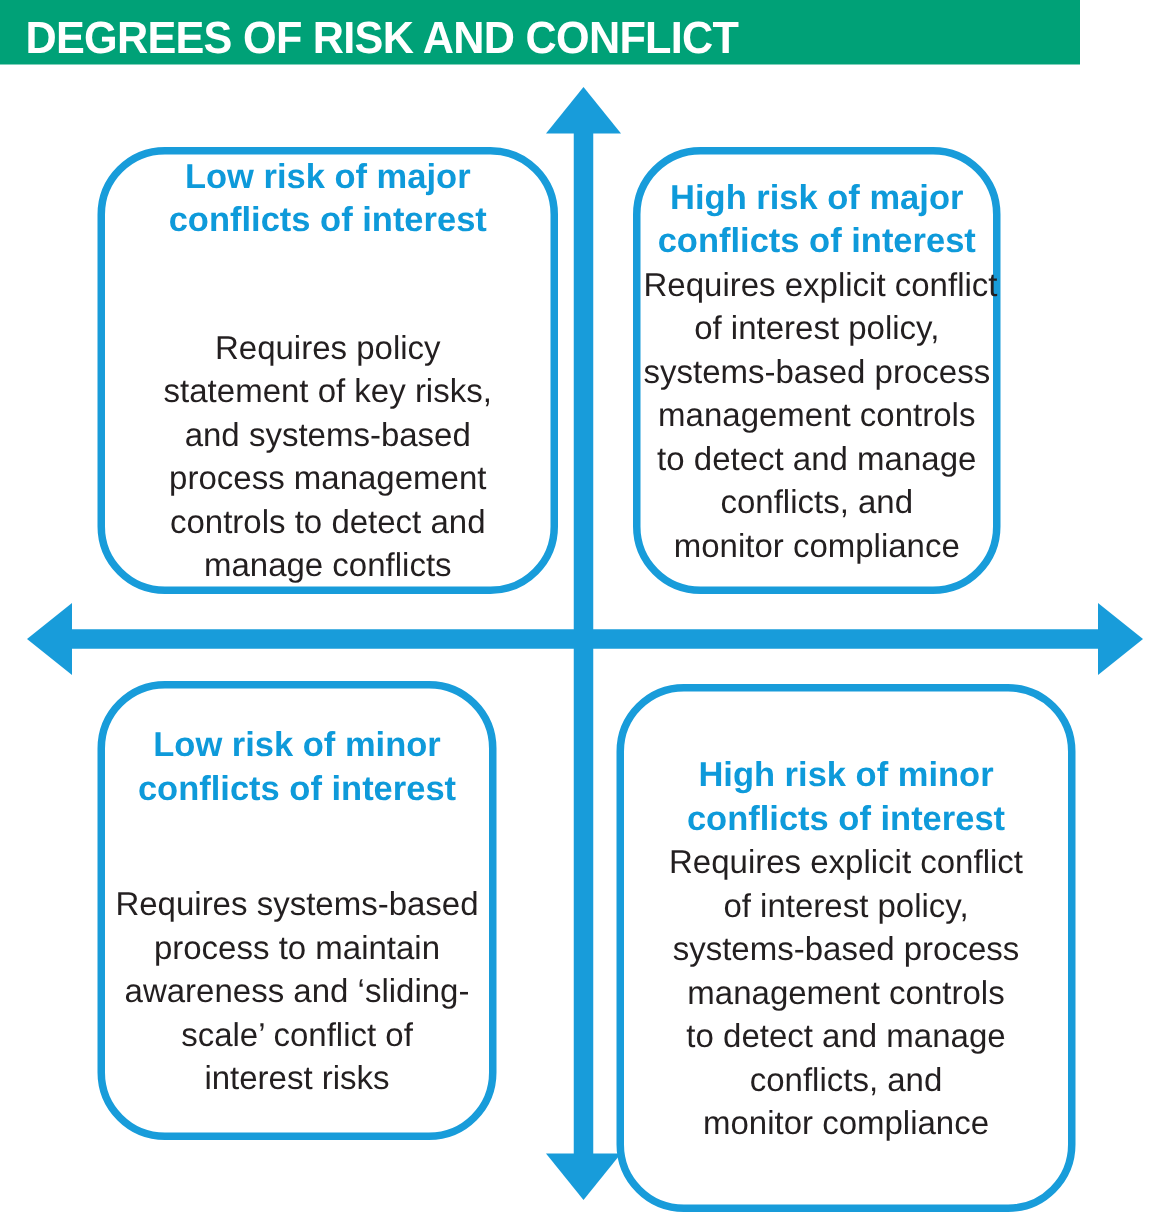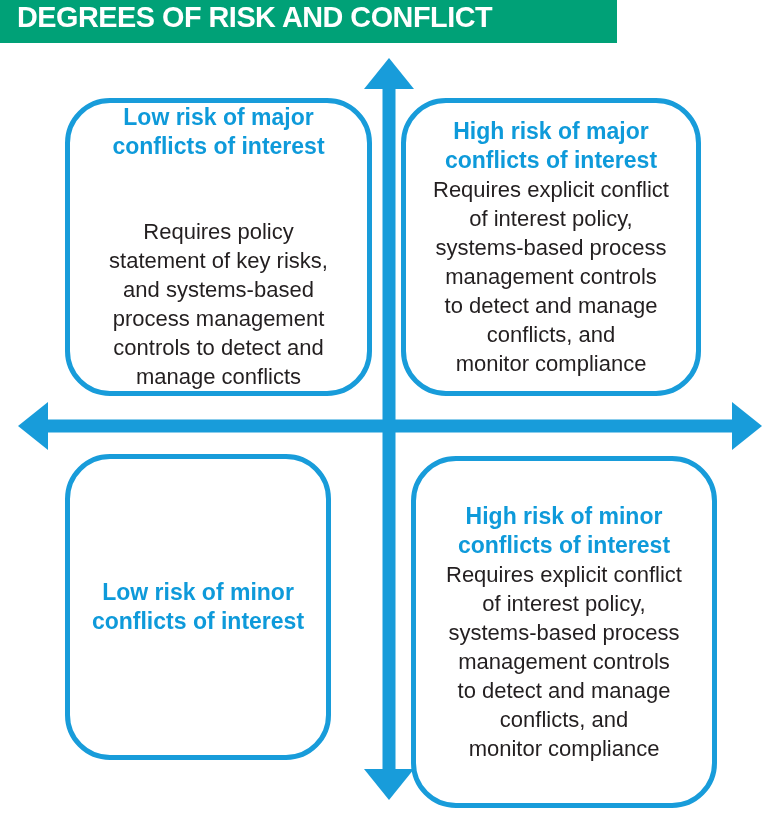--- a/index.html
+++ b/index.html
@@ -7,24 +7,24 @@
     position: relative;
     width: 780px;
     height: 814px;
     background: #ffffff;
     overflow: hidden;
     font-family: "Liberation Sans", sans-serif;
   }
   .header {
     position: absolute;
     left: 0; top: 0;
-    width: 617px; height: 43px;
+    width: 720px; height: 43px;
     background: var(--header_green, #00A177);
     display: flex;
-    align-items: flex-start;
+    align-items: flex-end;
     box-sizing: border-box;
     padding-left: 17px;
   }
   .header-title {
     color: #ffffff;
     font-size: 30px;
     font-weight: 700;
     letter-spacing: -0.5px;
     white-space: nowrap;
     transform: scaleX(0.96);
@@ -43,21 +43,21 @@
     border-radius: 45px;
     background: #ffffff;
     z-index: 2;
     display: flex;
     flex-direction: column;
     justify-content: center;
     text-align: center;
     padding: 0 2px;
   }
   .q-top-left     { left: 65px;  top: 98px;  width: 307px; height: 298px; justify-content: space-between; }
-  .q-top-right    { left: 401px; top: 98px;  width: 300px; height: 298px; }
+  .q-top-right    { left: 422px; top: 98px;  width: 245px; height: 298px; }
   .q-bottom-left  { left: 65px;  top: 454px; width: 266px; height: 306px; gap: 48px; }
   .q-bottom-right { left: 411px; top: 456px; width: 306px; height: 352px; }
   .q-heading {
     color: var(--heading_blue, #0E9ADA);
     font-size: 23px;
     font-weight: 700;
     line-height: 29px;
     white-space: pre;
   }
   .q-body {
@@ -105,20 +105,25 @@
 systems-based process
 management controls
 to detect and manage
 conflicts, and
 monitor compliance</div>
   </div>
 
   <div class="quadrant q-bottom-left">
     <div class="q-heading">Low risk of minor
 conflicts of interest</div>
+    <div class="q-body">Requires systems-based
+process to maintain
+awareness and ‘sliding-
+scale’ conflict of
+interest risks</div>
   </div>
 
   <div class="quadrant q-bottom-right">
     <div class="q-heading">High risk of minor
 conflicts of interest</div>
     <div class="q-body">Requires explicit conflict
 of interest policy,
 systems-based process
 management controls
 to detect and manage

